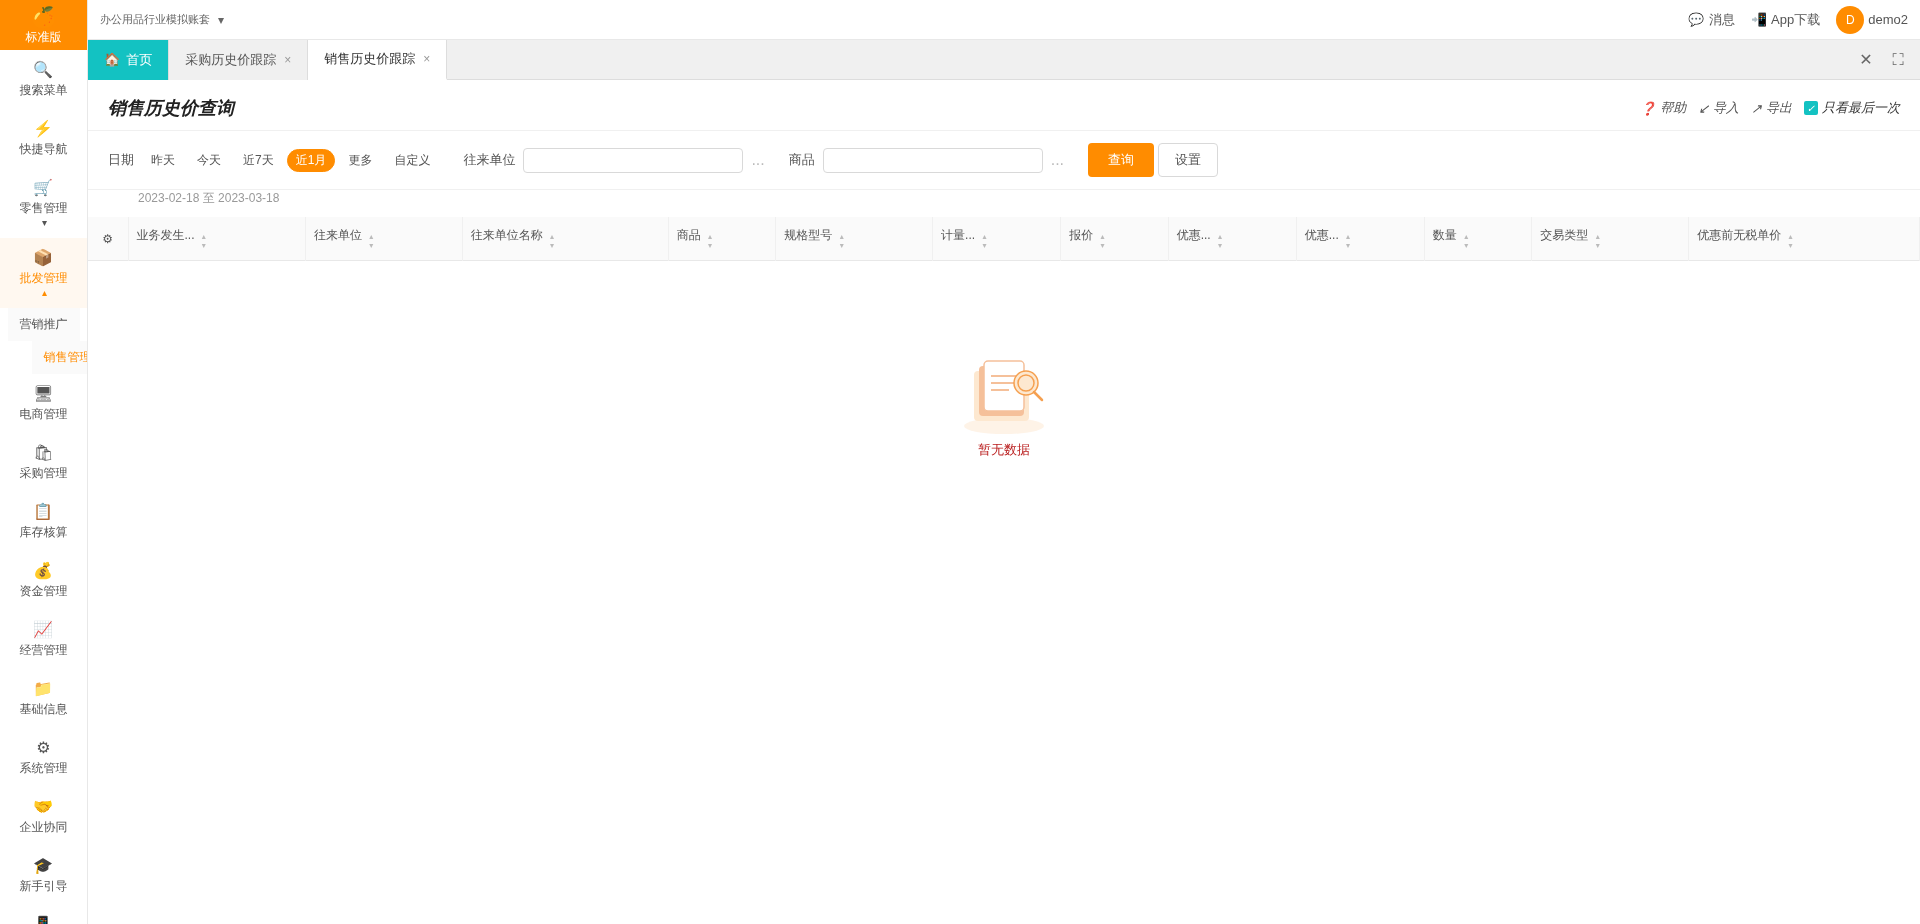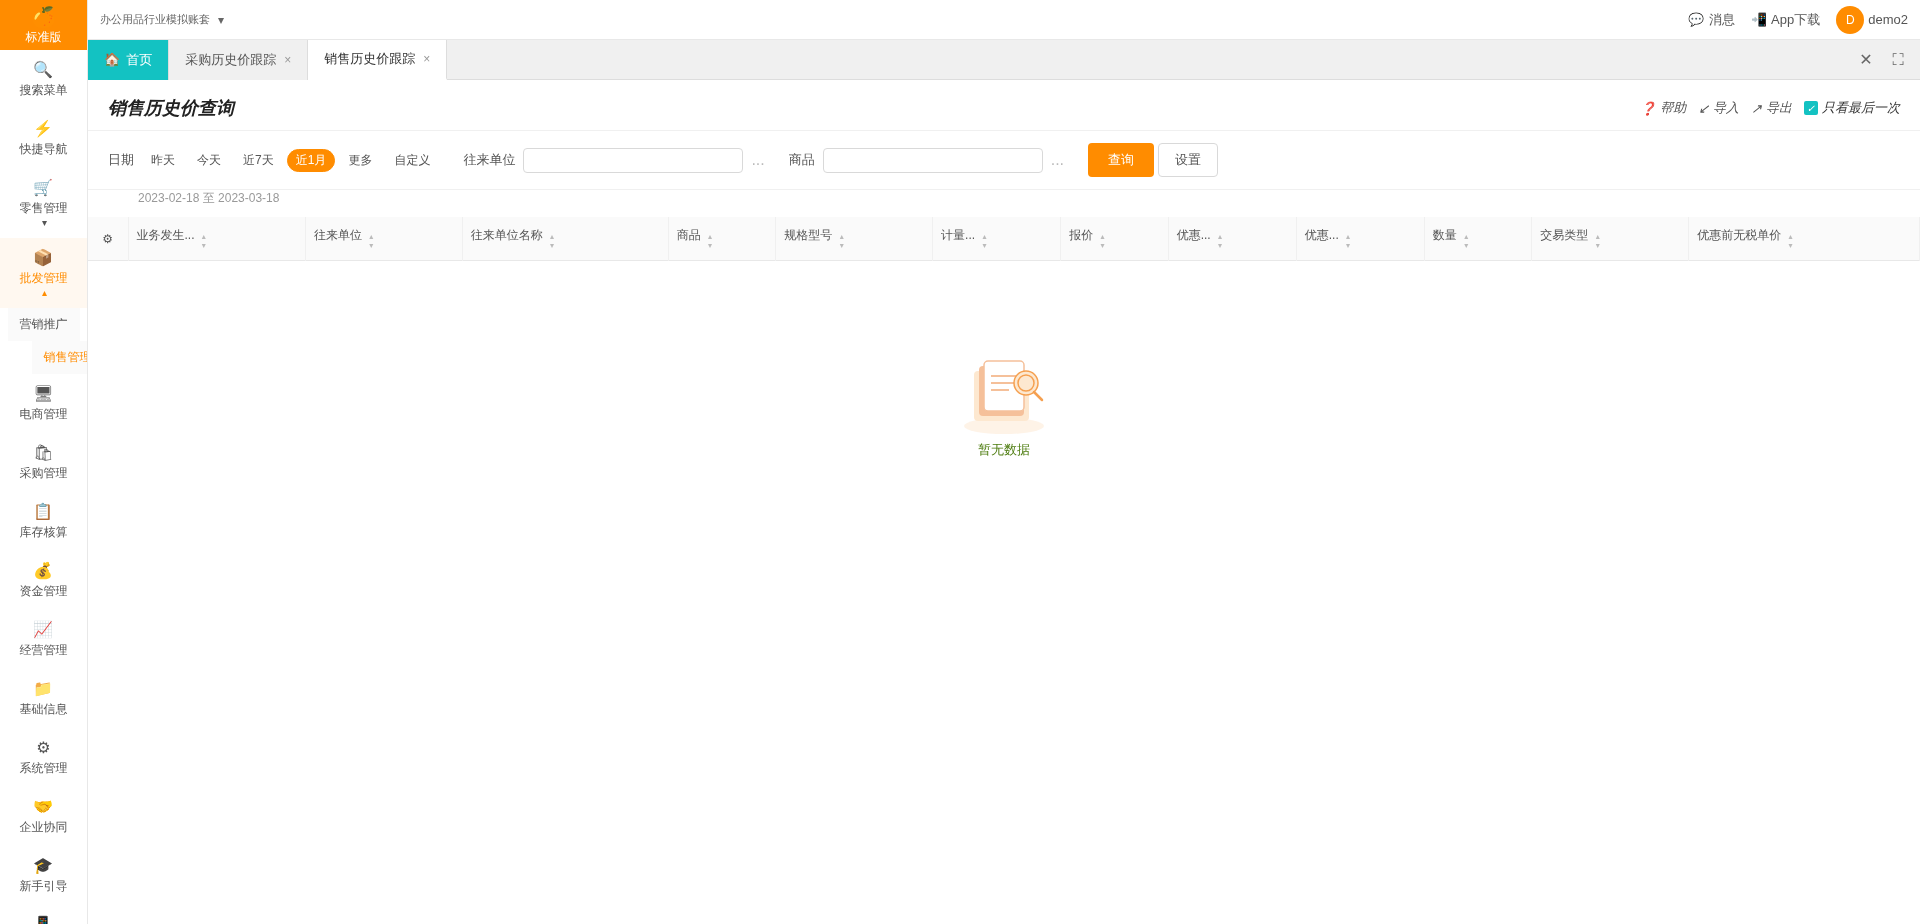--- a/index.html
+++ b/index.html
@@ -60,21 +60,21 @@
     .setting-btn { border: 1px solid #d9d9d9; background: white; padding: 7px 16px; border-radius: 4px; font-size: 13px; color: #555; cursor: pointer; }
 
     
     .table-area { flex: 1; overflow: auto; }
     table { width: 100%; border-collapse: collapse; }
     thead tr { background: #fafafa; border-bottom: 1px solid #e8e8e8; }
     thead th { padding: 10px 8px; font-size: 12px; color: #555; text-align: left; border-right: 1px solid #f0f0f0; white-space: nowrap; font-weight: normal; position: relative; }
     thead th .sort-icons { display: inline-flex; flex-direction: column; margin-left: 4px; font-size: 8px; color: #bbb; }
     .settings-col { width: 40px; text-align: center; }
     .empty-state { display: flex; flex-direction: column; align-items: center; justify-content: center; padding: 80px 0; }
-    .empty-text { font-size: 13px; color: #4d7c0f; }
+    .empty-text { font-size: 13px; color: #b91c1c; }
 
     
     .empty-svg { width: 120px; height: 100px; }
   </style>
 </head>
 <body>
 
 <div class="sidebar">
   <div class="sidebar-logo">
     <span class="sidebar-logo-icon">🍊</span>

